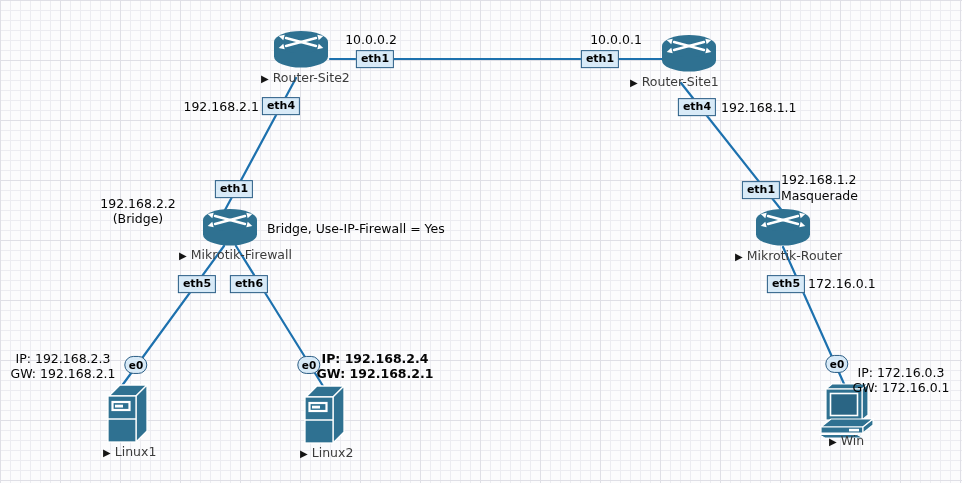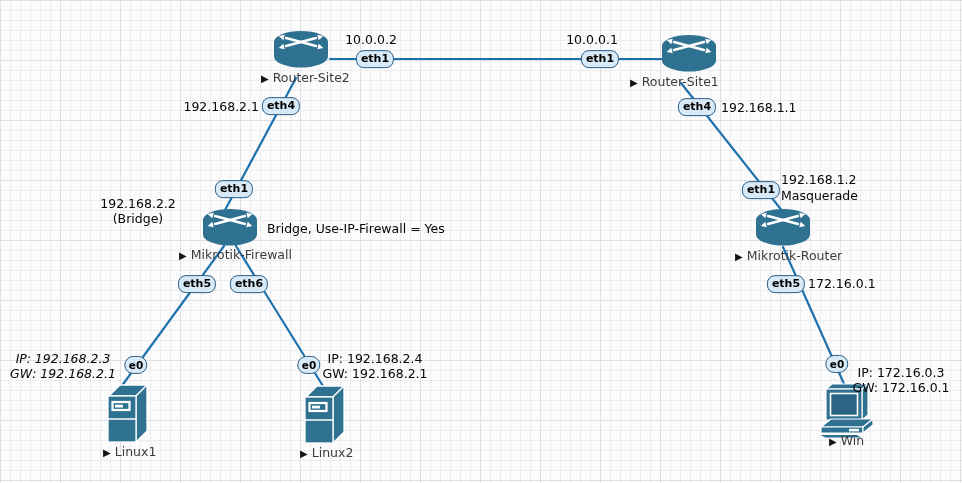--- a/index.html
+++ b/index.html
@@ -15,21 +15,21 @@
     background-size:60px 60px,60px 60px,10px 10px,10px 10px;
   }
   .links{position:absolute;left:0;top:0;width:962px;height:483px;}
   .links line{stroke:#1d71ae;stroke-width:2.2px;stroke-linecap:round;}
   .node{position:absolute;}
   .node svg{display:block;width:100%;height:100%;}
   .nlabel{position:absolute;font-size:12.5px;color:#3b3b3b;white-space:nowrap;line-height:13px;}
   .nlabel .tri{color:#141414;font-size:10px;margin-right:4px;}
   .badge{
     position:absolute;transform:translate(-50%,-50%);
-    background:#d8eaf7;border:1.7px solid #2b5d84;border-radius:8px;
+    background:#d8eaf7;border:1.7px solid #2b5d84;border-radius:0;
     padding:1px 4px;font-size:11px;font-weight:bold;color:#000;
     line-height:1.25;white-space:nowrap;z-index:3;
   }
   .badge.round{border-radius:11px;padding:1.5px 3.5px;font-size:10.5px;}
   .ann{position:absolute;font-size:12.5px;color:#050505;white-space:nowrap;line-height:15px;z-index:2;}
   .ann.center{transform:translateX(-50%);text-align:center;}
   .ann.rightalign{text-align:right;margin-left:12px;}
   .ann .ln{display:block;}
 
   
@@ -56,29 +56,29 @@
   #b-fweth1{left:234px;top:189px;}
   #b-mreth1{left:761px;top:190px;}
   #b-fweth5{left:197px;top:284px;}
   #b-fweth6{left:249px;top:284px;}
   #b-mreth5{left:786px;top:284px;}
   #b-l1e0{left:136px;top:365px;}
   #b-l2e0{left:309px;top:365px;}
   #b-wine0{left:837px;top:364px;}
   
   #a-wan2{left:371px;top:32px;}
-  #a-wan1{left:592px;top:32px;}
+  #a-wan1{left:616px;top:32px;}
   #a-s2lan{right:703px;top:99px;}
   #a-s1lan{left:721px;top:100px;}
   #a-fwip{left:138px;top:196px;}
   #a-fwnote{left:267px;top:221px;}
   #a-mrip{left:781px;top:172px;line-height:16px;}
   #a-mrlan{left:808px;top:276px;}
-  #a-l1{left:63px;top:352px;line-height:14.5px;font-style:italic;}
-  #a-l2{left:375px;top:352px;line-height:14.5px;}
+  #a-l1{left:63px;top:352px;line-height:14.5px;}
+  #a-l2{left:375px;top:352px;line-height:14.5px;font-weight:bold;}
   #a-win{left:901px;top:349px;line-height:14.5px;margin-top:17px;}
 </style>
 </head>
 <body>
 
 <div class="canvas">
 
   <svg class="links">
     <line x1="330" y1="59" x2="662" y2="59"></line>
     <line x1="296" y1="78" x2="225" y2="210"></line>

